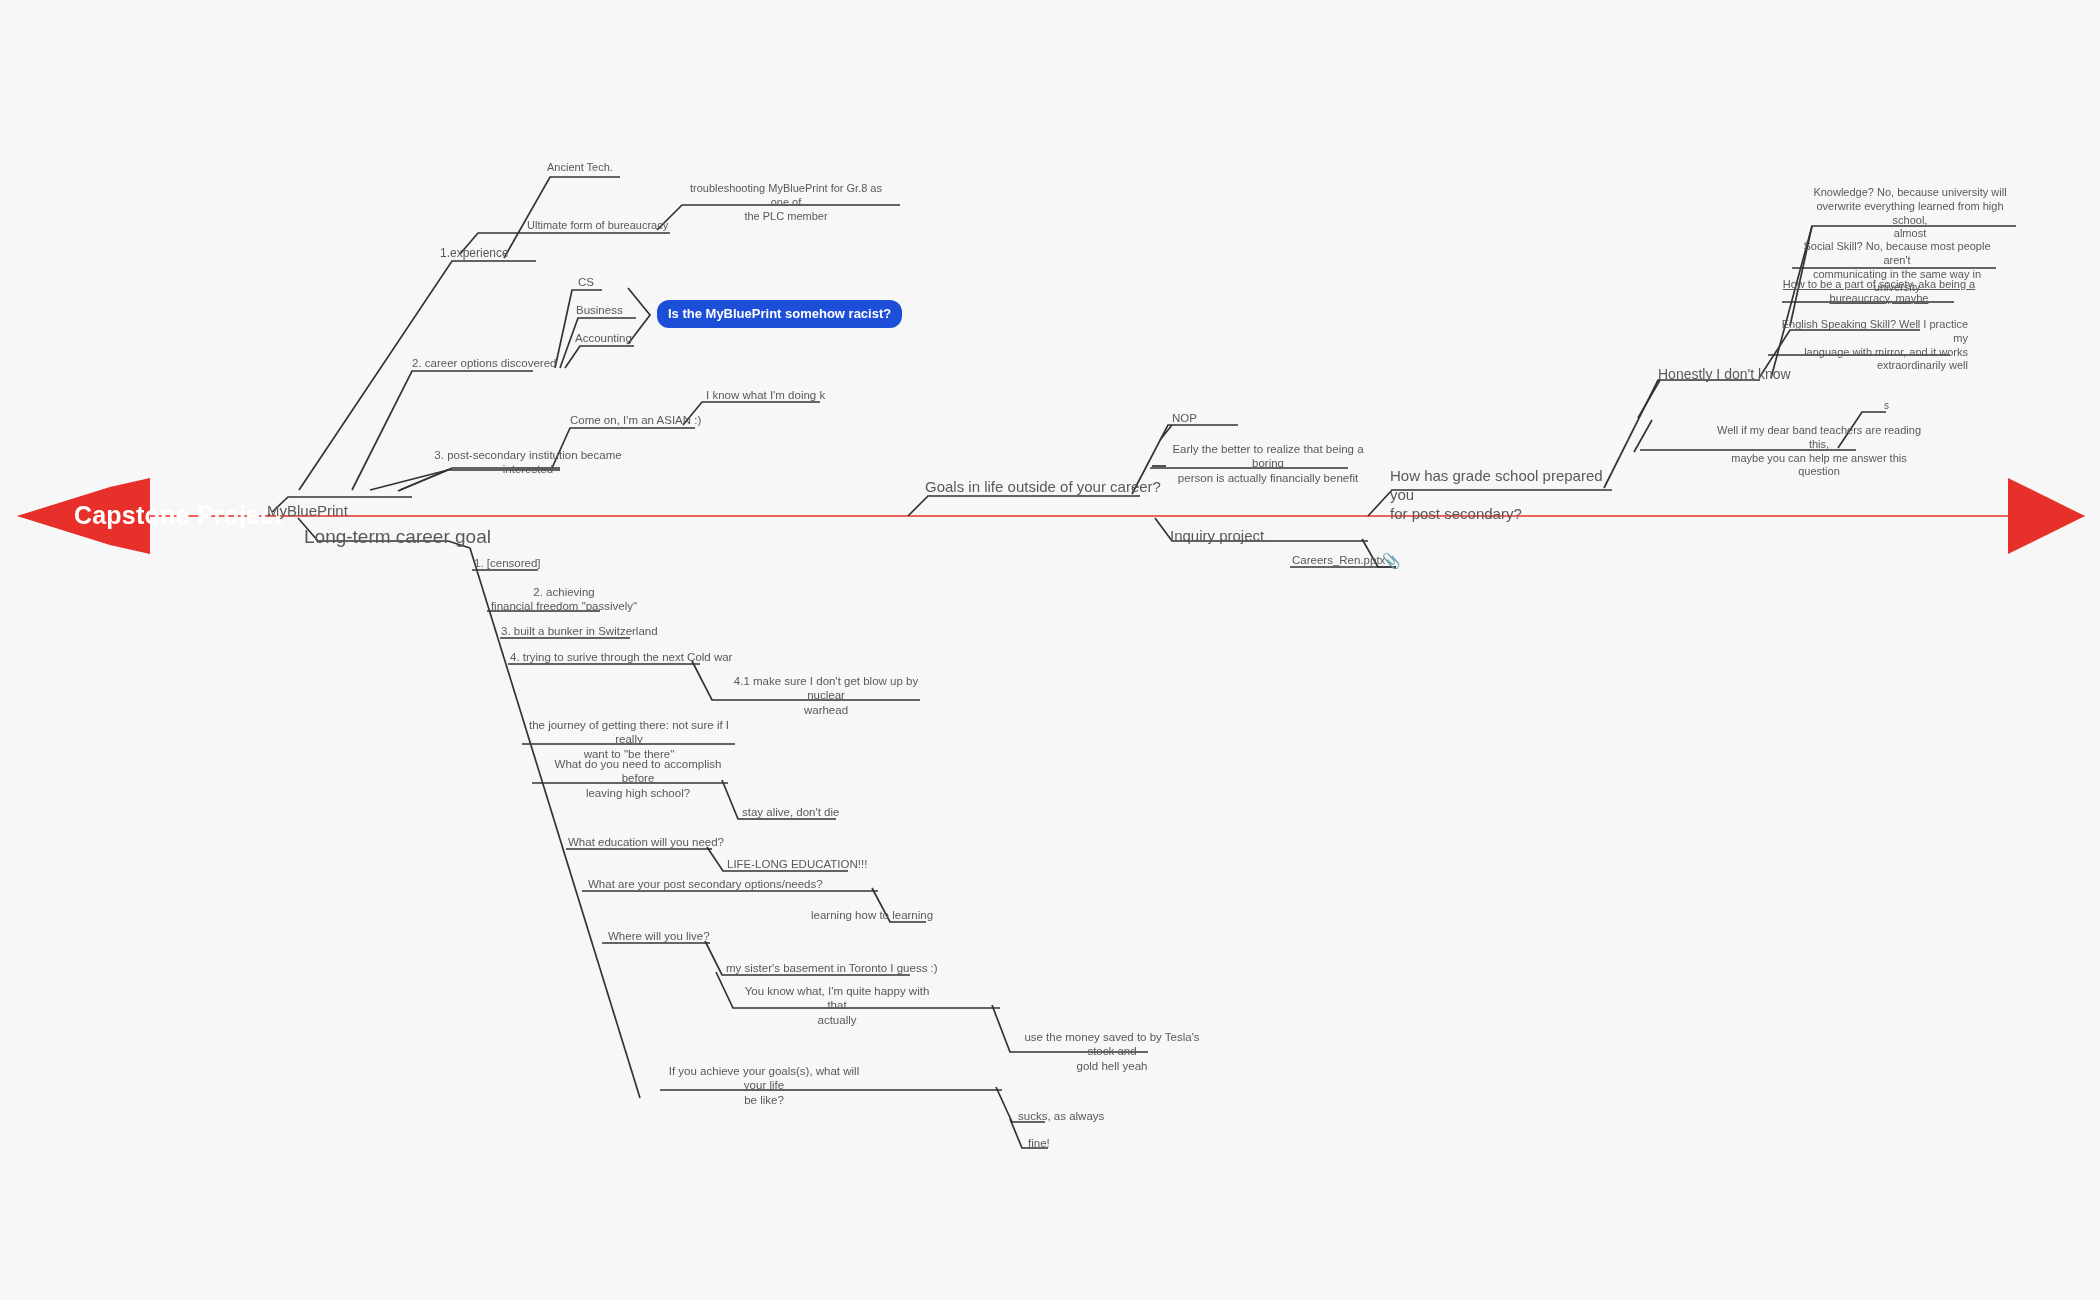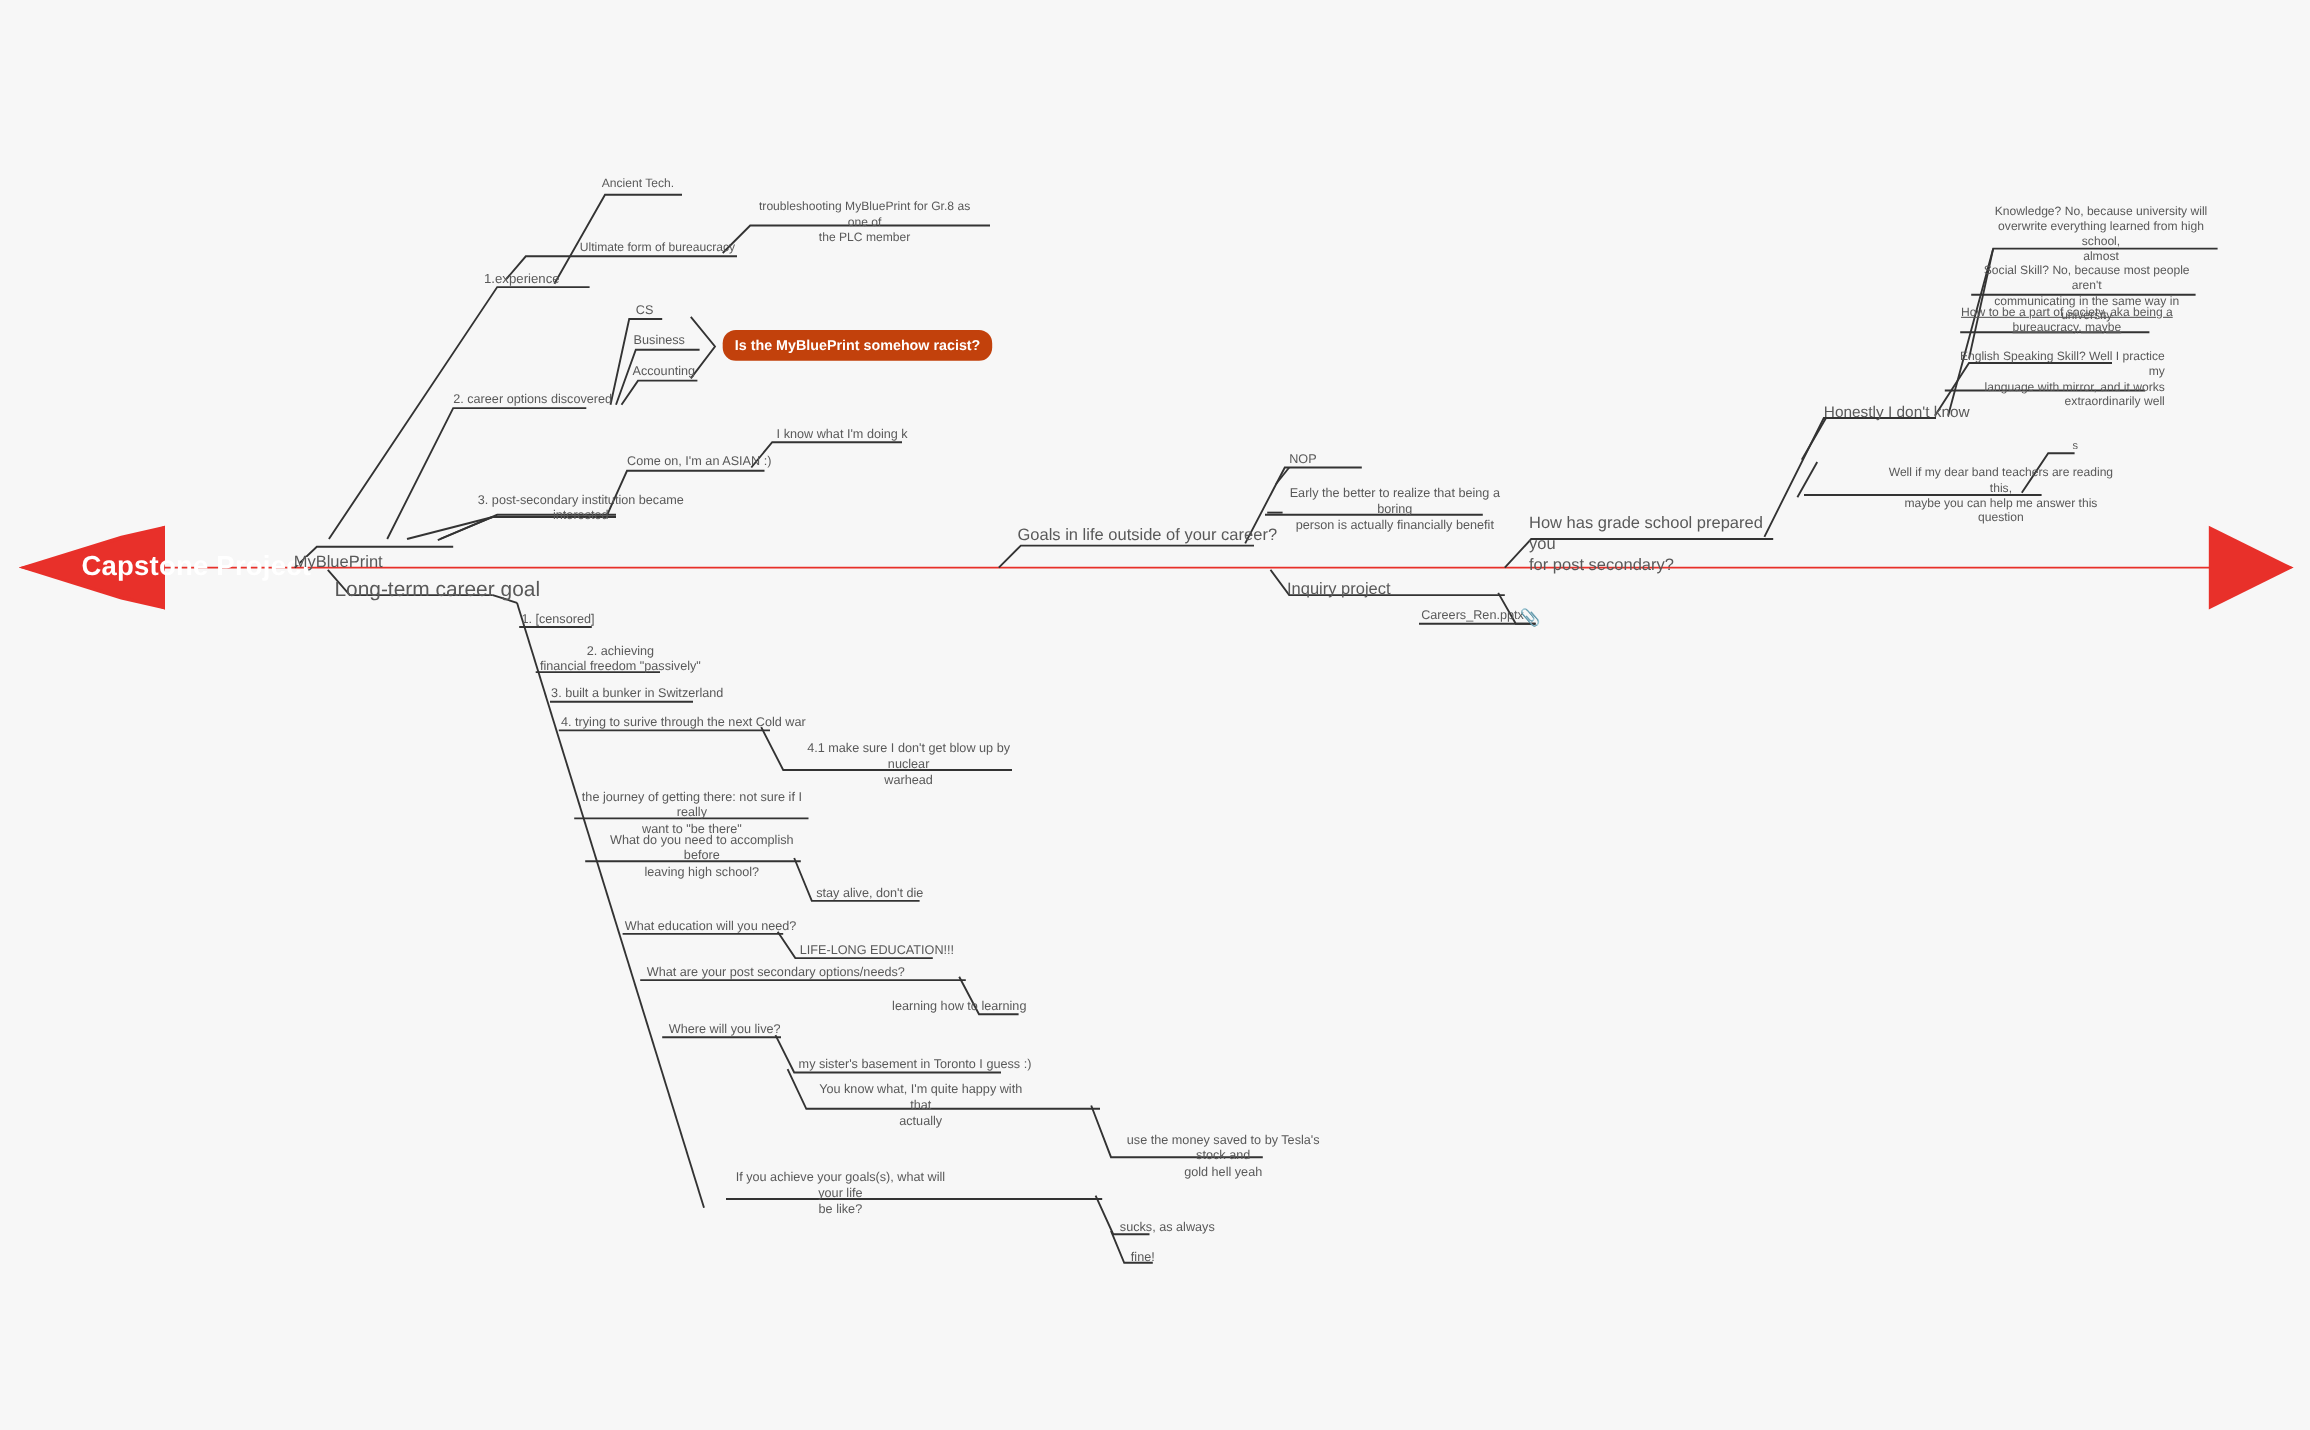--- a/index.html
+++ b/index.html
@@ -23,21 +23,21 @@
   .head-text{
     position:absolute;
     color:#ffffff;
     font-weight:bold;
     font-size:25px;
     letter-spacing:.2px;
     font-family:"Liberation Sans", sans-serif;
   }
   .badge{
     position:absolute;
-    background:#c2410c;
+    background:#1d4ed8;
     color:#fff;
     font-weight:bold;
     font-size:13px;
     padding:6px 11px 7px 11px;
     border-radius:12px;
     white-space:nowrap;
     font-family:"Liberation Sans", sans-serif;
   }
   .clip{
     position:absolute;color:#777;font-size:15px;

